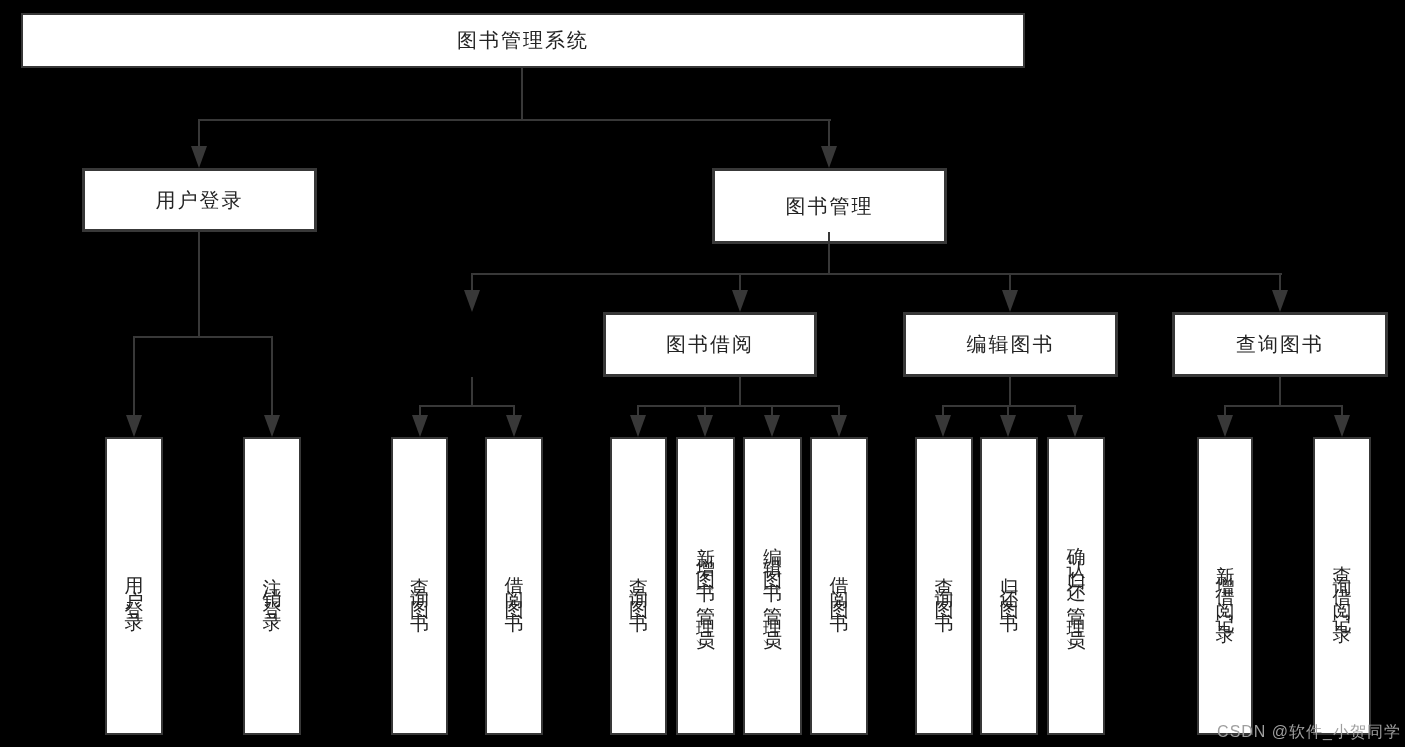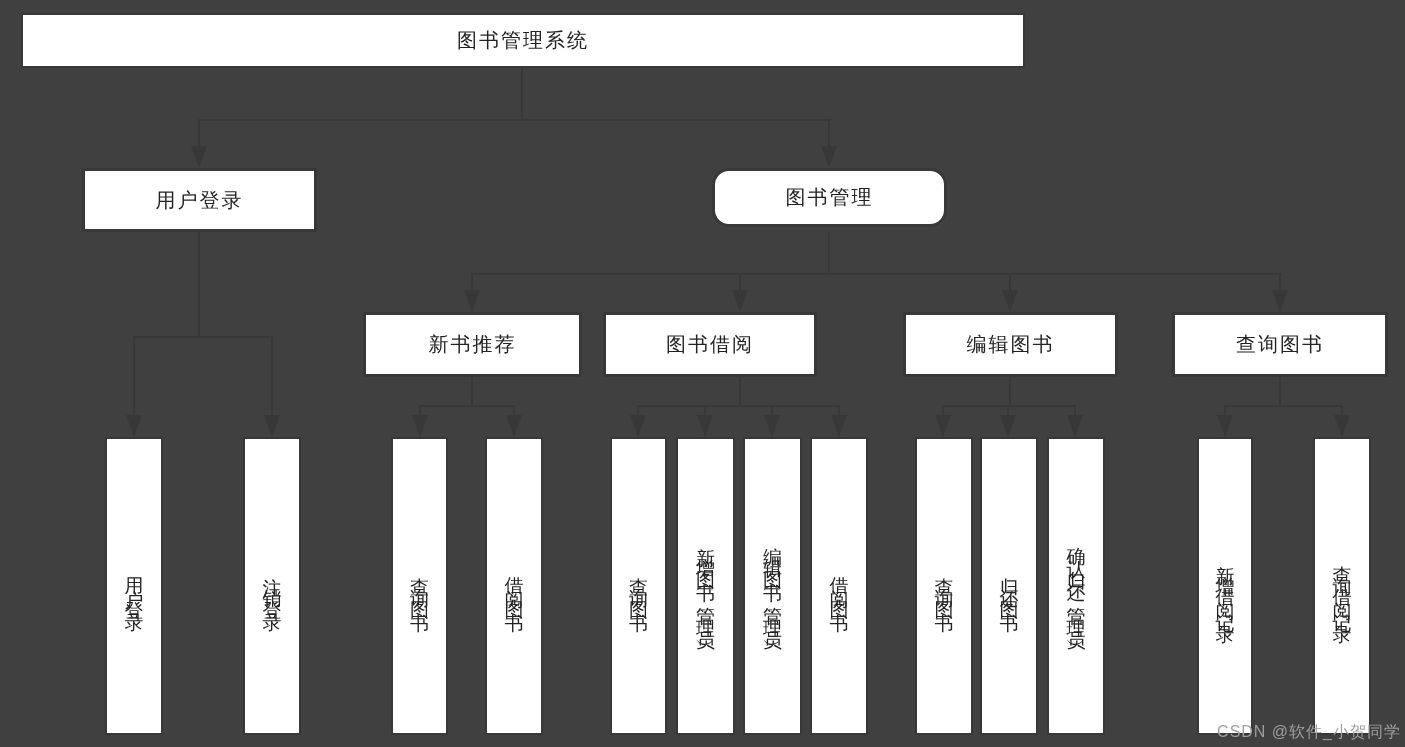--- a/index.html
+++ b/index.html
@@ -1,20 +1,20 @@
 <!DOCTYPE html>
 <html><head>
 <meta charset="utf-8">
 <style>
   html, body { margin: 0; padding: 0; background: #ffffff; }
   #stage {
     position: relative;
     width: 1405px;
     height: 747px;
-    background: #404040;
+    background: #000000;
     font-family: "Liberation Sans", "DejaVu Sans", sans-serif;
     overflow: hidden;
   }
   
   .node {
     position: absolute;
     background: #ffffff;
     border: 2px solid #383838;
     display: flex;
     align-items: center;
@@ -79,21 +79,21 @@
   <div class="vline" style="left:521px; top:68px; height:52px;"></div>
   <div class="hline" style="left:198px; top:119px; width:633px;"></div>
   <div class="vline" style="left:198px; top:119px; height:30px;"></div>
   <div class="arrow" style="left:191px; top:146px;"></div>
   <div class="vline" style="left:828px; top:119px; height:30px;"></div>
   <div class="arrow" style="left:821px; top:146px;"></div>
 
   <div class="node node-mid" style="left:82px; top:168px; width:235px; height:64px;">
     <span>用户登录</span>
   </div>
-  <div class="node node-mid" style="left:712px; top:168px; width:235px; height:59px;border-radius:17px;">
+  <div class="node node-mid" style="left:712px; top:168px; width:235px; height:76px;">
     <span>图书管理</span>
   </div>
 
   <div class="vline" style="left:198px; top:232px; height:106px;"></div>
   <div class="hline" style="left:133px; top:336px; width:140px;"></div>
   <div class="vline" style="left:133px; top:336px; height:81px;"></div>
   <div class="arrow" style="left:126px; top:415px;"></div>
   <div class="vline" style="left:271px; top:336px; height:81px;"></div>
   <div class="arrow" style="left:264px; top:415px;"></div>
 
@@ -101,23 +101,20 @@
   <div class="hline" style="left:471px; top:273px; width:811px;"></div>
   <div class="vline" style="left:471px;  top:273px; height:20px;"></div>
   <div class="arrow" style="left:464px;  top:290px;"></div>
   <div class="vline" style="left:739px;  top:273px; height:20px;"></div>
   <div class="arrow" style="left:732px;  top:290px;"></div>
   <div class="vline" style="left:1009px; top:273px; height:20px;"></div>
   <div class="arrow" style="left:1002px; top:290px;"></div>
   <div class="vline" style="left:1279px; top:273px; height:20px;"></div>
   <div class="arrow" style="left:1272px; top:290px;"></div>
 
-  <div class="node node-mid" style="left:363px; top:312px; width:219px; height:65px;">
-    <span>新书推荐</span>
-  </div>
   <div class="node node-mid" style="left:603px; top:312px; width:214px; height:65px;">
     <span>图书借阅</span>
   </div>
   <div class="node node-mid" style="left:903px; top:312px; width:215px; height:65px;">
     <span>编辑图书</span>
   </div>
   <div class="node node-mid" style="left:1172px; top:312px; width:216px; height:65px;">
     <span>查询图书</span>
   </div>
 

